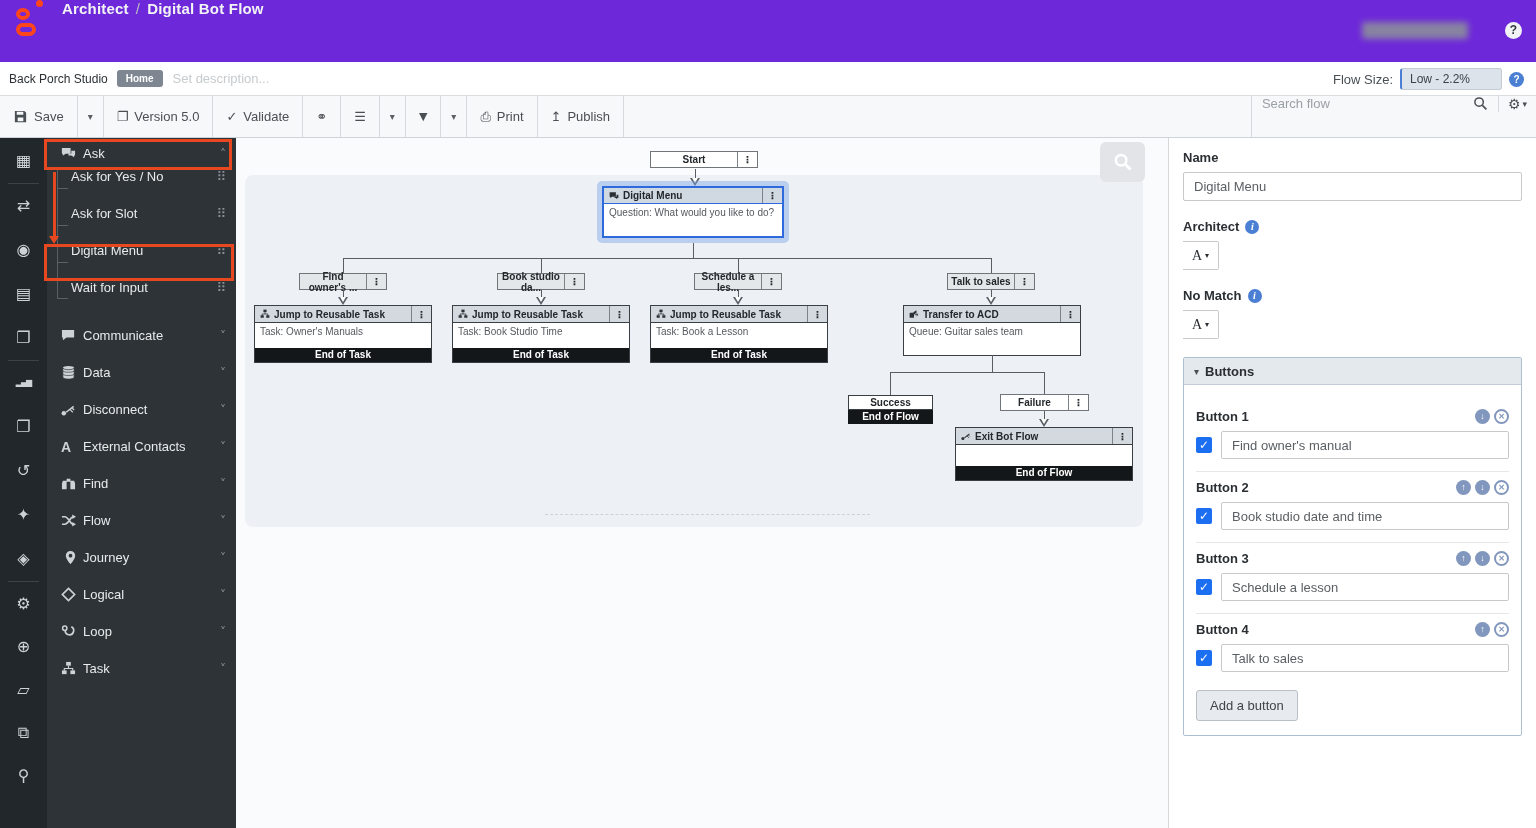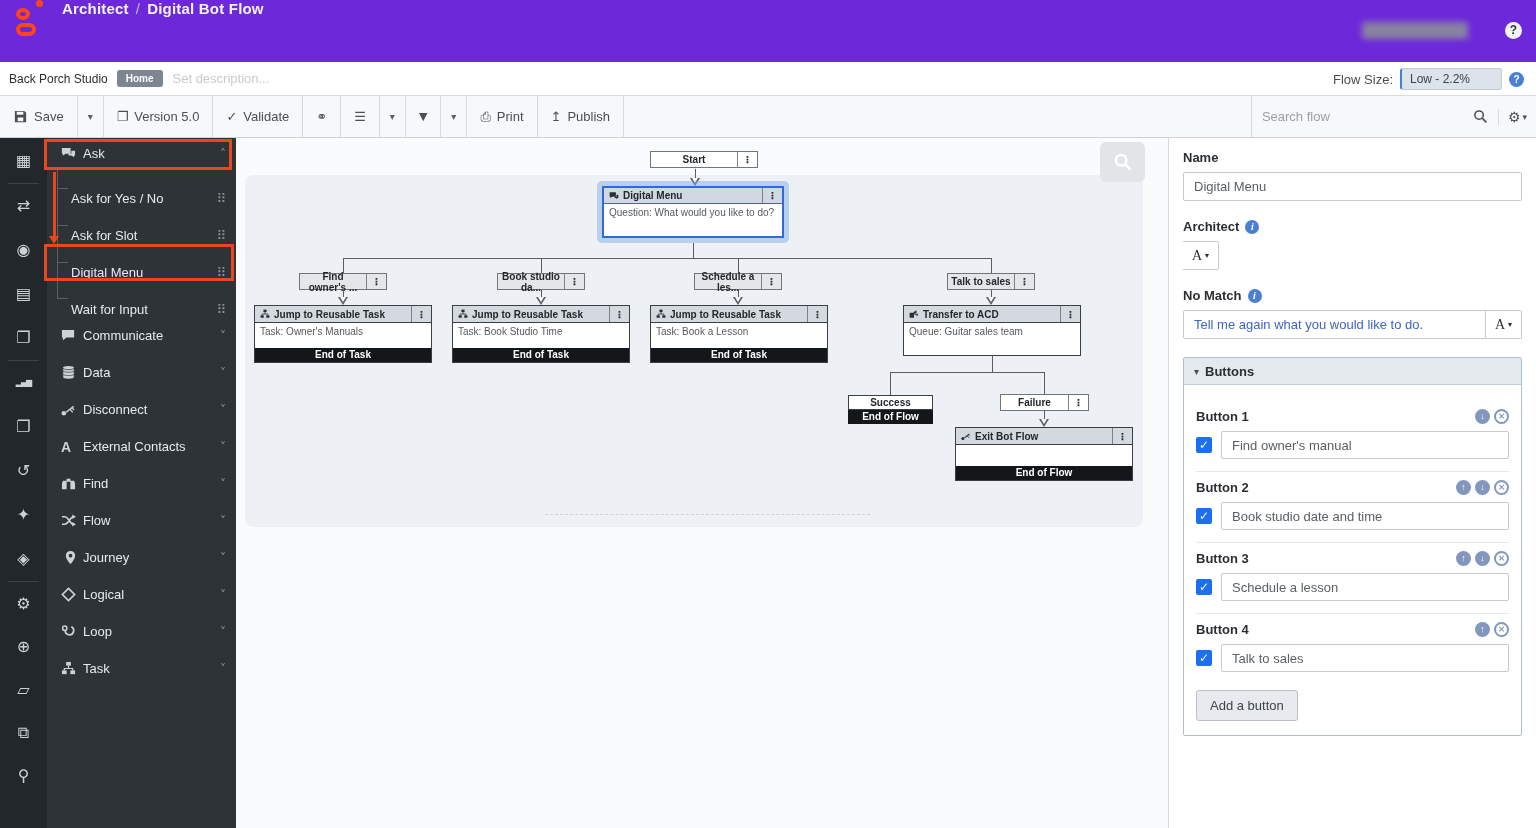--- a/index.html
+++ b/index.html
@@ -27,40 +27,40 @@
   .flowsize-wrap { position:absolute; right:12px; top:0; height:34px; display:flex; align-items:center; gap:7px; }
   .flowsize-label { font-size:13px; color:#4a4f54; }
   .flowsize-badge { background:#dde3ea; border:1px solid #c3cbd4; border-left:2px solid #4a7fd4; border-radius:3px; color:#3c4247; font-size:12px; padding:3px 8px; min-width:102px; }
   .help-blue { width:15px; height:15px; border-radius:50%; background:#4a7fd4; color:#fff; font-size:10px; font-weight:bold; text-align:center; line-height:15px; }
 
   
   #toolbar { position:absolute; left:0; top:96px; width:1536px; height:42px; background:#f7f8f9; border-bottom:1px solid #cfd3d7; display:flex; align-items:stretch; }
   .tb-btn { display:flex; align-items:center; gap:6px; padding:0 13px; border-right:1px solid #d7dadd; color:#4a4f54; font-size:13px; cursor:pointer; }
   .tb-btn.narrow { padding:0 10px; font-size:10px; color:#5a5f63; }
   .tb-ico { font-size:13px; color:#4a4f54; }
-  .tb-right { margin-left:auto; display:flex; align-items:center; border-left:1px solid #d7dadd; }
+  .tb-right { margin-left:auto; display:flex; align-items:flex-start; border-left:1px solid #d7dadd; }
   .search-flow { display:flex; align-items:center; width:246px; padding:0 10px; }
   .search-flow input { border:none; outline:none; background:transparent; flex:1; font-size:13px; color:#4a4f54; font-family:"Liberation Sans",sans-serif; }
   .search-flow input::placeholder { color:#9aa0a5; }
   .mag-svg { width:15px; height:15px; }
   .tb-gear { display:flex; align-items:center; padding:0 9px; border-left:1px solid #d7dadd; color:#4a4f54; font-size:14px; gap:2px; }
   .tb-gear .caret { font-size:9px; }
 
   
   #rail { position:absolute; left:0; top:138px; width:47px; height:690px; background:#22272b; display:flex; flex-direction:column; align-items:center; }
   .rail-ico { color:#cdd2d6; font-size:16px; height:30px; line-height:30px; width:100%; text-align:center; cursor:pointer; }
   .rail-div { width:31px; border-top:1px solid #3c4246; margin:7px 0; }
   .rail-chart { font-size:8px; letter-spacing:-1px; }
 
   
   #menu { position:absolute; left:47px; top:138px; width:189px; height:690px; background:#2d3337; }
   .cat-row { display:flex; align-items:center; height:37px; padding:0 10px 0 14px; color:#e8eaec; font-size:13px; cursor:pointer; }
   .cat-row .cat-ico { width:22px; color:#cdd2d6; display:flex; align-items:center; }
   .cat-row .chev { margin-left:auto; color:#8a9096; font-size:12px; }
-  .sub-row { display:flex; align-items:flex-end; height:37px; padding-left:24px; color:#e8eaec; font-size:13px; cursor:pointer; position:relative; }
+  .sub-row { display:flex; align-items:flex-start; height:37px; padding-left:24px; color:#e8eaec; font-size:13px; cursor:pointer; position:relative; }
   .sub-row .drag { margin-left:auto; margin-right:12px; color:#8a9096; font-size:13px; letter-spacing:-2px; }
   .tree-v { position:absolute; left:57px; top:169px; width:1px; height:129px; background:#5a6065; }
   .tree-h { position:absolute; left:57px; width:11px; height:1px; background:#5a6065; }
   .hl-box { position:absolute; border:3px solid #e8481f; pointer-events:none; }
   .orange-arrow { position:absolute; left:53px; top:172px; width:3px; height:64px; background:#e8481f; }
   .orange-arrow::after { content:""; position:absolute; left:-4px; top:64px; border-left:5px solid transparent; border-right:5px solid transparent; border-top:8px solid #e8481f; }
   .cat-svg { width:15px; height:15px; fill:#cdd2d6; }
 
   
   #canvas { position:absolute; left:236px; top:138px; width:932px; height:690px; background:#fafbfc; }
@@ -528,21 +528,20 @@
         <span>A</span>
         <span class="caret glyph">▾</span>
       </div>
     </div>
 
     <div class="insp-label">
       <span>No Match</span>
       <span class="info-ico">i</span>
     </div>
     <div class="rich-row">
-      <div class="rich-box">Tell me again what you would like to do.</div>
       <div class="font-btn">
         <span>A</span>
         <span class="caret glyph">▾</span>
       </div>
     </div>
 
     <div class="btns-section">
       <div class="btns-header">
         <span class="caret glyph">▾</span>
         <span>Buttons</span>

